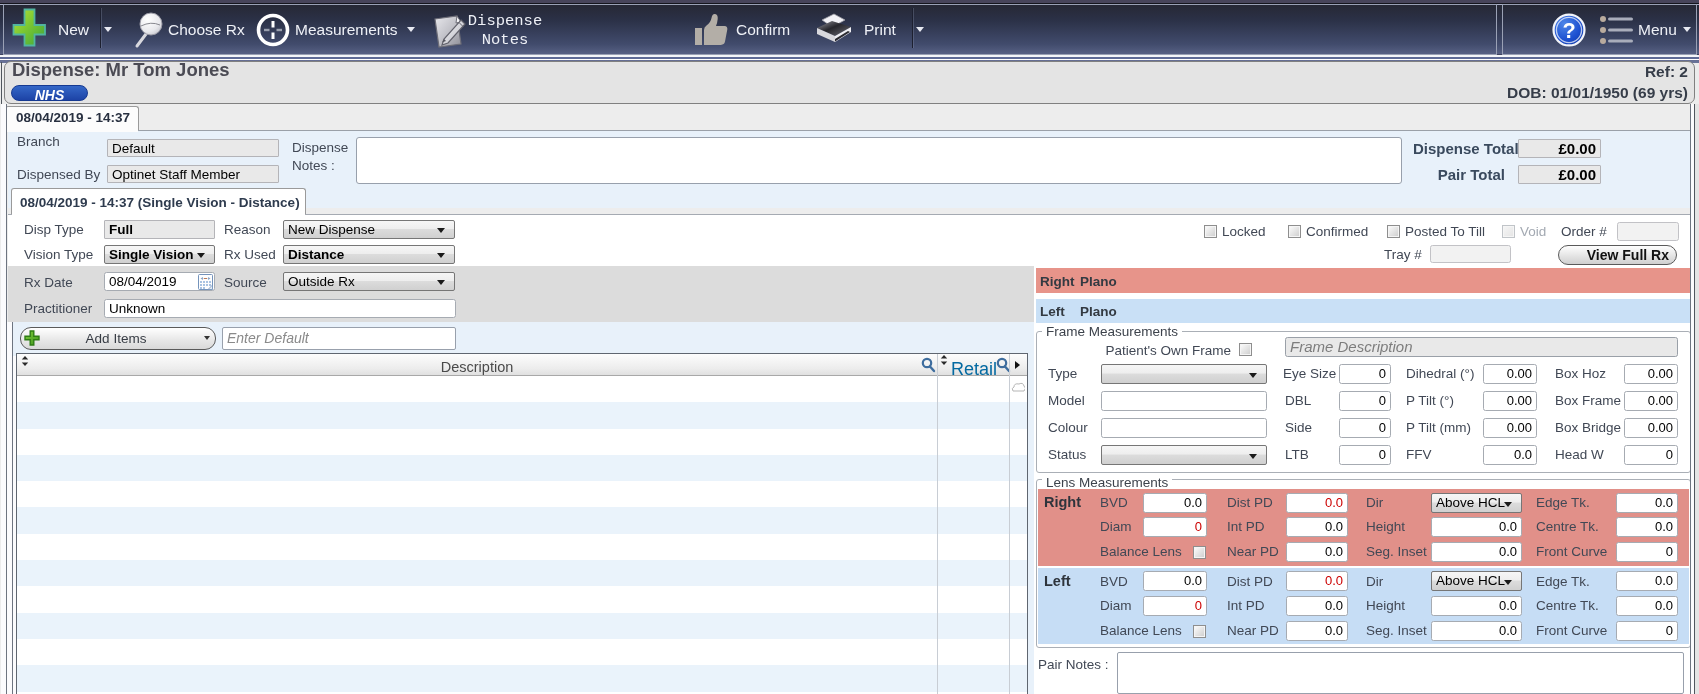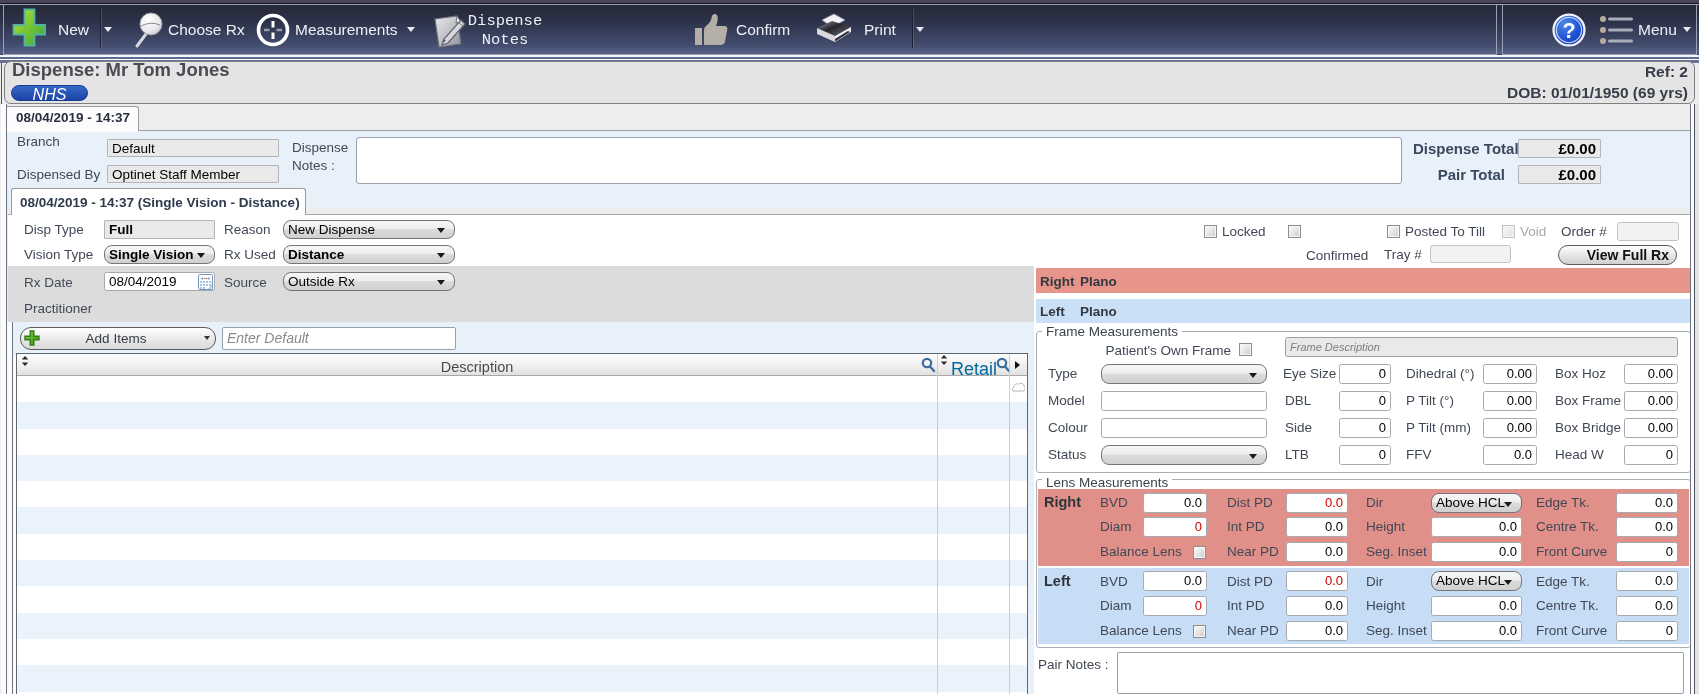--- a/index.html
+++ b/index.html
@@ -5,21 +5,21 @@
 html,body{margin:0;padding:0;}
 body{width:1699px;height:694px;overflow:hidden;background:#ececec;font-family:"Liberation Sans",sans-serif;-webkit-font-smoothing:antialiased;}
 #page{position:relative;width:1699px;height:694px;}
 .ab{position:absolute;}
 .lbl{position:absolute;font-size:13.5px;color:#414855;line-height:18px;white-space:nowrap;}
 .in{position:absolute;border:1px solid #a6abb2;background:#fff;font-size:13.5px;line-height:17px;padding:0 4px;box-sizing:border-box;color:#000;white-space:nowrap;overflow:hidden;border-radius:2.5px;}
 .in.gr{background:#e9e9e9;border-color:#b4b4b8;border-radius:1px;}
 .in.num{text-align:right;font-size:13px;}
 .red{color:#c00;}
 .b{font-weight:bold;}
-.dd{position:absolute;border:1px solid #767676;background:linear-gradient(#f6f6f6,#eee 45%,#dcdcdc 50%,#d0d0d0);box-sizing:border-box;font-size:13.5px;line-height:16px;padding:1px 4px;color:#000;white-space:nowrap;border-radius:8px;}
+.dd{position:absolute;border:1px solid #767676;background:linear-gradient(#f6f6f6,#eee 45%,#dcdcdc 50%,#d0d0d0);box-sizing:border-box;font-size:13.5px;line-height:16px;padding:1px 4px;color:#000;white-space:nowrap;border-radius:2px;}
 .dd:after{content:"";position:absolute;right:9px;top:50%;margin-top:-1.5px;width:0;height:0;border:4px solid transparent;border-top:5px solid #1a1a1a;}
 .cb{position:absolute;width:13px;height:13px;box-sizing:border-box;border:1px solid #8e8e8e;background:linear-gradient(135deg,#fefefe,#ccc);box-shadow:inset 0 0 0 1px #f5f5f5;}
 .cb.dis{border-color:#c0c4c8;background:linear-gradient(135deg,#f6f6f6,#e4e4e4);}
 .tbtxt{position:absolute;color:#eef0f6;font-size:15.5px;white-space:nowrap;}
 .tsep{position:absolute;top:8px;width:1px;height:40px;background:#1d2030;box-shadow:1px 0 0 rgba(160,170,200,.25);}
 .tarr{position:absolute;width:0;height:0;border:4px solid transparent;border-top:5px solid #e8eaf2;}
 </style>
 </head>
 <body>
 <div id="page">
@@ -150,21 +150,21 @@
 <div class="ab" style="z-index:4;left:7px;top:322px;width:5px;height:372px;background:#fbfbfd;"></div>
 <div class="ab" style="z-index:4;left:13px;top:356px;width:3px;height:338px;background:#fbfbfd;"></div>
 <div class="ab" style="z-index:4;left:1690px;top:104px;width:1px;height:590px;background:#6d7480;"></div>
 <div class="ab" style="z-index:4;left:1691px;top:104px;width:3px;height:590px;background:#fbfbfd;"></div>
 <div class="ab" style="z-index:4;left:1694px;top:104px;width:1px;height:590px;background:#50565e;"></div>
 <div class="ab" style="z-index:4;left:1695px;top:104px;width:4px;height:590px;background:#e4e4e4;"></div>
 
 <div class="ab" style="left:4px;top:61px;width:1691px;height:43px;background:#e4e4e4;border:1px solid #808080;border-radius:7px;box-sizing:border-box;"></div>
 <div class="ab b" style="left:12px;top:59px;font-size:18.5px;line-height:22px;color:#4b4b54;">Dispense: Mr Tom Jones</div>
 <div class="ab" style="left:11px;top:85px;width:77px;height:16px;background:linear-gradient(#3568c8,#1d43a6);border:1px solid #163a92;border-radius:8px;box-sizing:border-box;text-align:center;">
-  <span style="color:#fff;font-size:16px;font-style:italic;font-weight:normal;line-height:14px;">NHS</span></div>
+  <span style="color:#fff;font-size:14px;font-style:italic;font-weight:bold;line-height:14px;">NHS</span></div>
 <div class="ab b" style="right:11px;top:63px;font-size:15.5px;color:#363d49;">Ref: 2</div>
 <div class="ab b" style="right:11px;top:84px;font-size:15.5px;color:#363d49;">DOB: 01/01/1950 (69 yrs)</div>
 
 <div class="ab" style="left:8px;top:104px;width:1683px;height:26px;background:#ededed;"></div>
 <div class="ab" style="left:5px;top:106px;width:134px;height:24px;background:#fcfcfc;border:1px solid #9a9a9a;border-bottom:none;border-radius:3px 3px 0 0;box-sizing:border-box;"></div>
 <div class="ab b" style="left:16px;top:110px;font-size:13.5px;color:#283040;">08/04/2019 - 14:37</div>
 <div class="ab" style="left:6px;top:129px;width:132px;height:2.5px;background:#fcfcfc;z-index:2;"></div>
 
 <div class="ab" style="left:8px;top:130px;width:1683px;height:78px;background:#e8f1fa;border-top:1px solid #9aa0a8;box-sizing:border-box;"></div>
 <div class="ab" style="left:8px;top:208px;width:1683px;height:6px;background:#ededed;"></div>
@@ -194,21 +194,21 @@
 <div class="lbl" style="left:224px;top:221px;">Reason</div>
 <div class="dd" style="left:283px;top:220px;width:172px;height:19px;">New Dispense</div>
 <div class="lbl" style="left:24px;top:246px;">Vision Type</div>
 <div class="dd b" style="left:104px;top:245px;width:111px;height:19px;">Single Vision</div>
 <div class="lbl" style="left:224px;top:246px;">Rx Used</div>
 <div class="dd b" style="left:283px;top:245px;width:172px;height:19px;">Distance</div>
 
 <span class="cb" style="left:1204px;top:225px;"></span>
 <div class="lbl" style="left:1222px;top:223px;">Locked</div>
 <span class="cb" style="left:1288px;top:225px;"></span>
-<div class="lbl" style="left:1306px;top:223px;margin-top:24px;">Confirmed</div>
+<div class="lbl" style="left:1306px;top:223px;">Confirmed</div>
 <span class="cb" style="left:1387px;top:225px;"></span>
 <div class="lbl" style="left:1405px;top:223px;">Posted To Till</div>
 <span class="cb dis" style="left:1502px;top:225px;"></span>
 <div class="lbl" style="left:1520px;top:223px;color:#a3a9b2;">Void</div>
 <div class="lbl" style="left:1561px;top:223px;">Order #</div>
 <div class="in" style="left:1617px;top:222px;width:62px;height:19px;background:#f2f2f2;border-color:#c2c2c6;"></div>
 <div class="lbl" style="left:1384px;top:246px;">Tray #</div>
 <div class="in" style="left:1430px;top:245px;width:81px;height:18px;background:#f2f2f2;border-color:#c2c2c6;"></div>
 <div class="ab" style="left:1558px;top:245px;width:119px;height:20px;background:linear-gradient(#fefefe,#e2e2e2 60%,#cfcfcf);border:1px solid #5a5a5a;border-radius:10px;box-sizing:border-box;text-align:right;">
   <span class="b" style="font-size:14px;color:#111;line-height:18px;padding-right:7px;">View Full Rx</span></div>
@@ -230,20 +230,21 @@
         <rect x="8" y="10" width="2" height="2"></rect>
         <rect x="11" y="10" width="2" height="2"></rect>
         <rect x="2" y="13" width="2" height="2"></rect>
         <rect x="5" y="13" width="2" height="2"></rect>
       </g>
   <path d="M10 15.5 l4.5 -4.5 v4.5 z" fill="#e2ebf5" stroke="#7493bb" stroke-width="0.8"></path>
 </svg>
 <div class="lbl" style="left:224px;top:274px;">Source</div>
 <div class="dd" style="left:283px;top:272px;width:172px;height:19px;">Outside Rx</div>
 <div class="lbl" style="left:24px;top:300px;">Practitioner</div>
+<div class="in" style="left:104px;top:299px;width:352px;height:19px;">Unknown</div>
 
 <div class="ab" style="left:20px;top:327px;width:196px;height:23px;background:linear-gradient(#fff,#e8e8e8 55%,#d9d9d9);border:1px solid #5a5a5a;border-radius:11px;box-sizing:border-box;"></div>
 <svg class="ab" style="left:24px;top:330px" width="16" height="16" viewBox="0 0 16 16">
   <defs>
         <linearGradient id="gap" x1="0" y1="0" x2="1" y2="1">
           <stop offset="0" stop-color="#7ecb3a"></stop>
           <stop offset="1" stop-color="#3f961e"></stop>
         </linearGradient>
       </defs>
   <path d="M6.2 1 h3.6 v5.2 h5.2 v3.6 h-5.2 v5.2 h-3.6 v-5.2 h-5.2 v-3.6 h5.2 z" fill="url(#gap)" stroke="#2f7d14" stroke-width="1.4"></path>
@@ -285,21 +286,21 @@
 <div class="ab b" style="left:1040px;top:273.5px;font-size:13.5px;color:#333a42;">Right</div>
 <div class="ab b" style="left:1080px;top:273.5px;font-size:13.5px;color:#333a42;">Plano</div>
 <div class="ab" style="left:1036px;top:299px;width:655px;height:24px;background:#c9e0f6;"></div>
 <div class="ab b" style="left:1040px;top:304px;font-size:13.5px;color:#333a42;">Left</div>
 <div class="ab b" style="left:1080px;top:304px;font-size:13.5px;color:#333a42;">Plano</div>
 
 <div class="ab" style="left:1036px;top:331px;width:655px;height:142px;border:1px solid #aaafb6;border-radius:3px;box-sizing:border-box;"></div>
 <div class="ab" style="left:1042px;top:324px;background:#fff;padding:0 4px;font-size:13.5px;color:#3d434c;">Frame Measurements</div>
 <div class="lbl" style="left:1099px;top:342px;width:132px;text-align:right;">Patient's Own Frame</div>
 <span class="cb" style="left:1239px;top:343px;"></span>
-<div class="in" style="left:1285px;top:337px;width:393px;height:20px;background:#e9e9e9;border-color:#9aa0a8;"><span style="font-style:italic;color:#7d7d7d;font-size:11px;line-height:18px;text-align:right;">Frame Description</span></div>
+<div class="in" style="left:1285px;top:337px;width:393px;height:20px;background:#e9e9e9;border-color:#9aa0a8;"><span style="font-style:italic;color:#7d7d7d;font-size:15px;line-height:18px;text-align:right;">Frame Description</span></div>
 
 <div class="lbl" style="left:1048px;top:365px;">Type</div>
 <div class="dd" style="left:1101px;top:364px;width:166px;height:20px;"></div>
 <div class="lbl" style="left:1048px;top:392px;">Model</div>
 <div class="in" style="left:1101px;top:391px;width:166px;height:20px;"></div>
 <div class="lbl" style="left:1048px;top:419px;">Colour</div>
 <div class="in" style="left:1101px;top:418px;width:166px;height:20px;"></div>
 <div class="lbl" style="left:1048px;top:446px;">Status</div>
 <div class="dd" style="left:1101px;top:445px;width:166px;height:20px;"></div>
 

